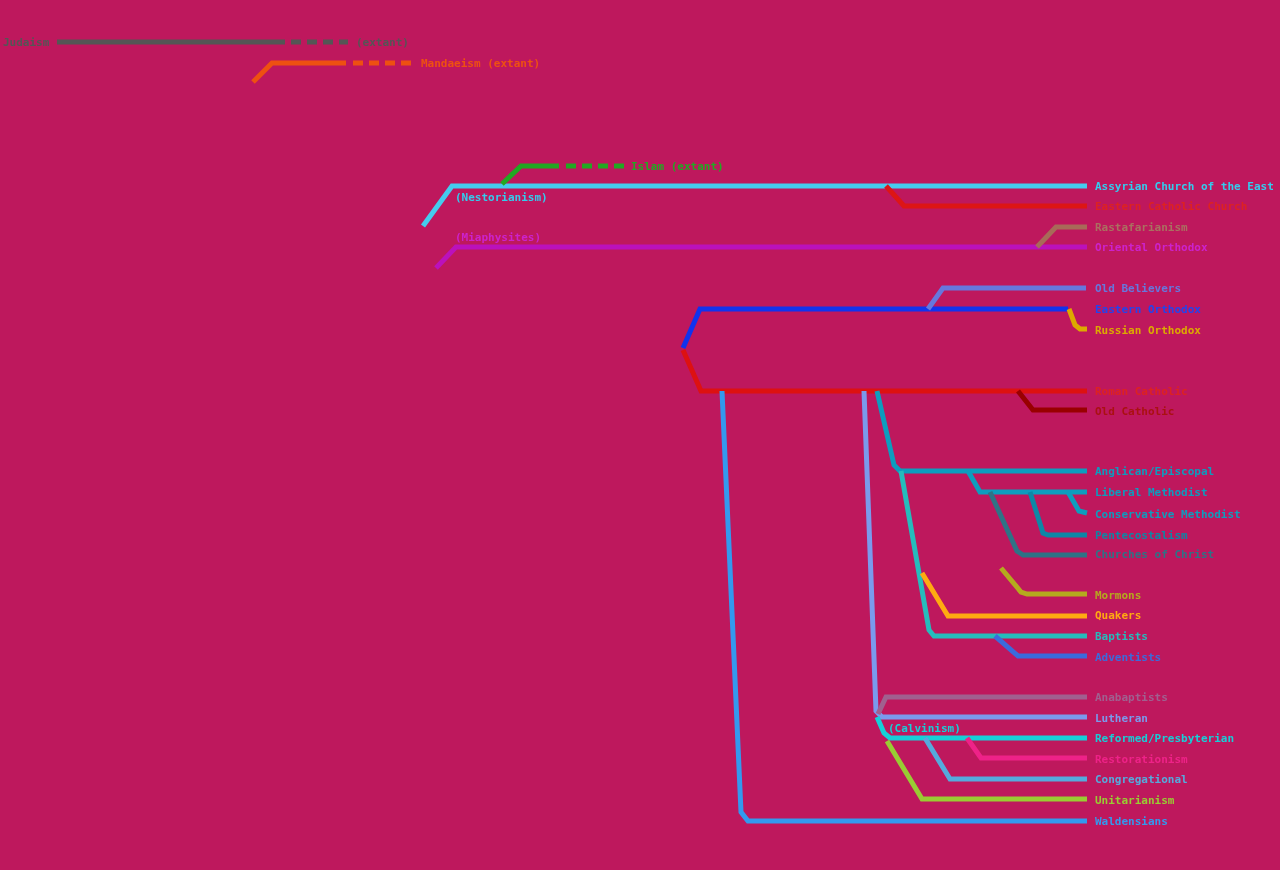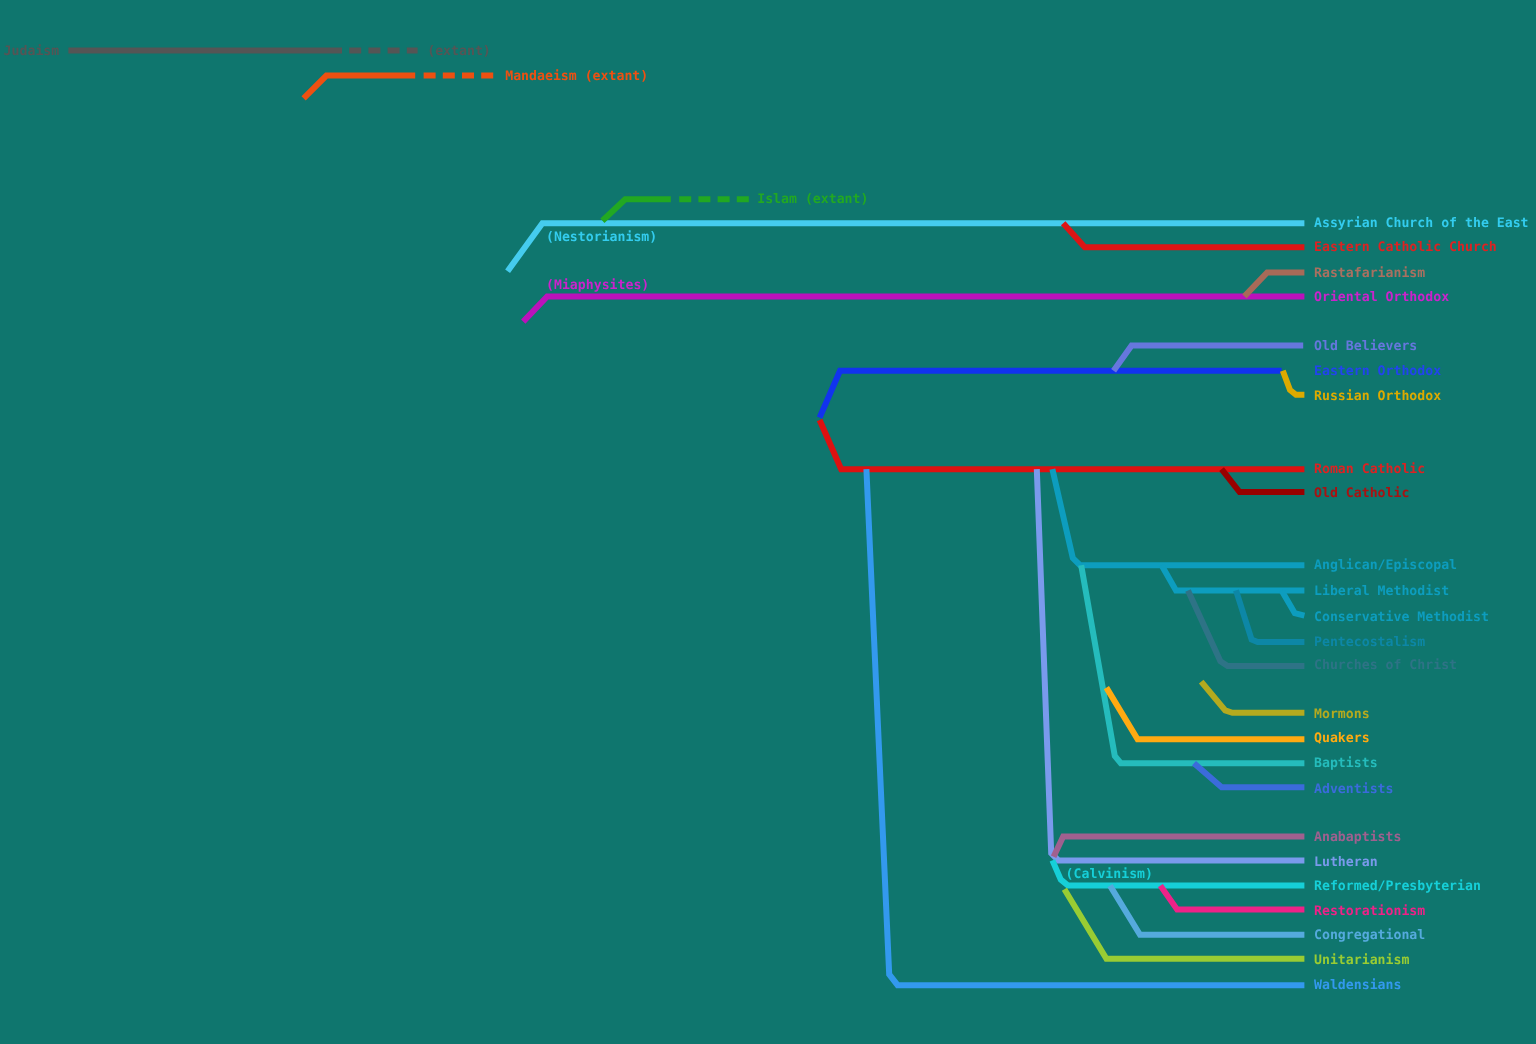--- a/index.html
+++ b/index.html
@@ -1,16 +1,16 @@
 <!DOCTYPE html>
 <html><head>
 <meta charset="utf-8">
 <style>
   html,body{margin:0;padding:0;background:#000;}
-  .stage{position:relative;width:1280px;height:870px;background:#0f766e;overflow:hidden;}
+  .stage{position:relative;width:1280px;height:870px;background:#be185d;overflow:hidden;}
   svg{display:block;}
   text{font-family:"DejaVu Sans Mono","Liberation Mono",monospace;font-weight:bold;}
 </style>
 </head>
 <body>
 
 <div class="stage">
   <svg width="1280" height="870" viewBox="0 0 1280 870" xmlns="http://www.w3.org/2000/svg">
       <polyline points="57,42 285,42" fill="none" stroke="#555555" stroke-width="5" stroke-linejoin="miter"></polyline>
       <polyline points="291,42 348,42" fill="none" stroke="#555555" stroke-width="5" stroke-linejoin="miter" stroke-dasharray="10 6"></polyline>

